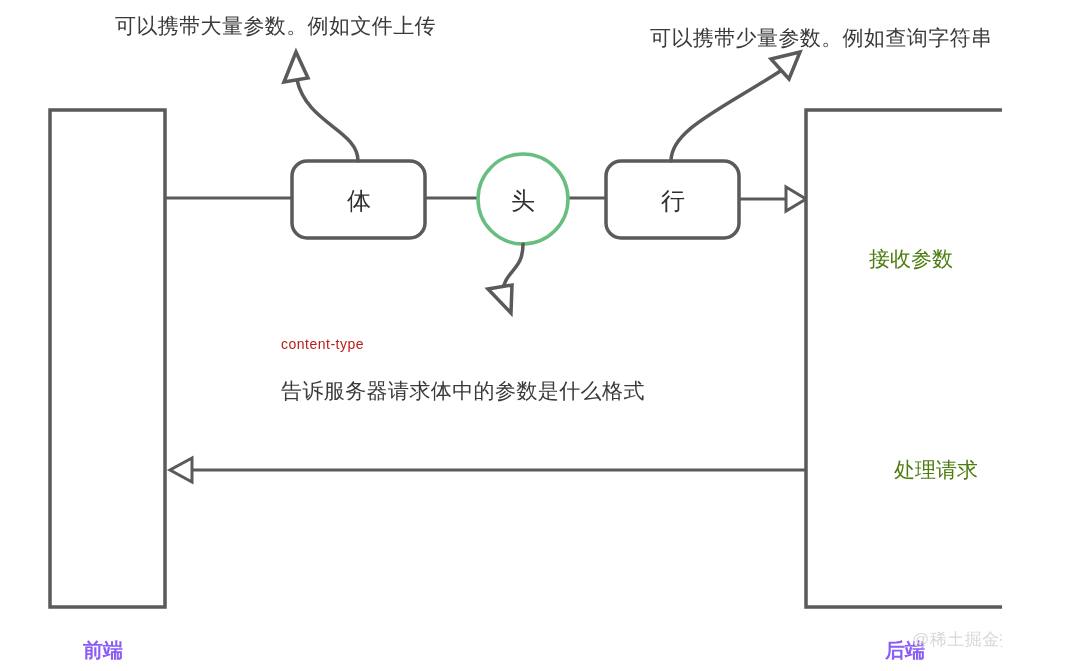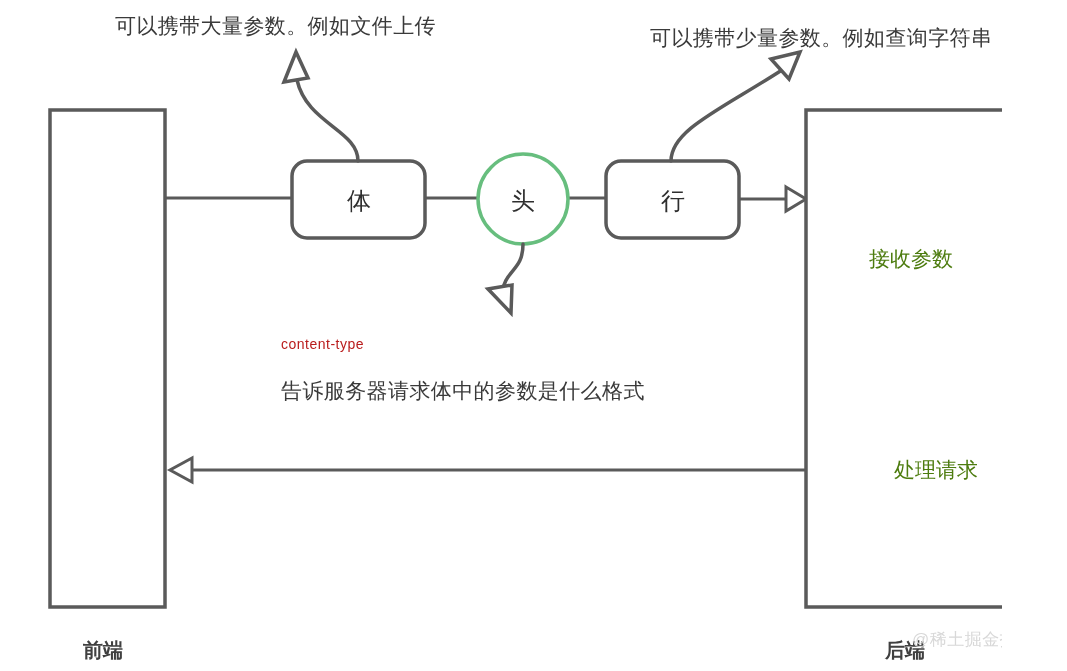--- a/index.html
+++ b/index.html
@@ -38,21 +38,21 @@
   .node-label {
     font-size: 24px;
     color: #2f2f2f;
   }
   .box-label {
     font-size: 21px;
     color: #4d7c0f;
   }
   .endpoint-label {
     font-size: 20px;
-    color: #404040;
+    color: #8b5cf6;
     font-weight: bold;
   }
   .ct-title {
     font-size: 14px;
     color: #b91c1c;
     letter-spacing: 0.5px;
   }
   .ct-desc {
     font-size: 21px;
     color: #3a3a3a;

